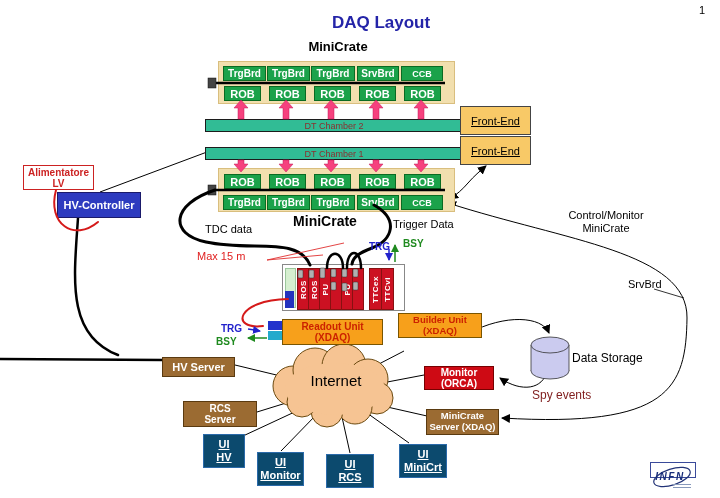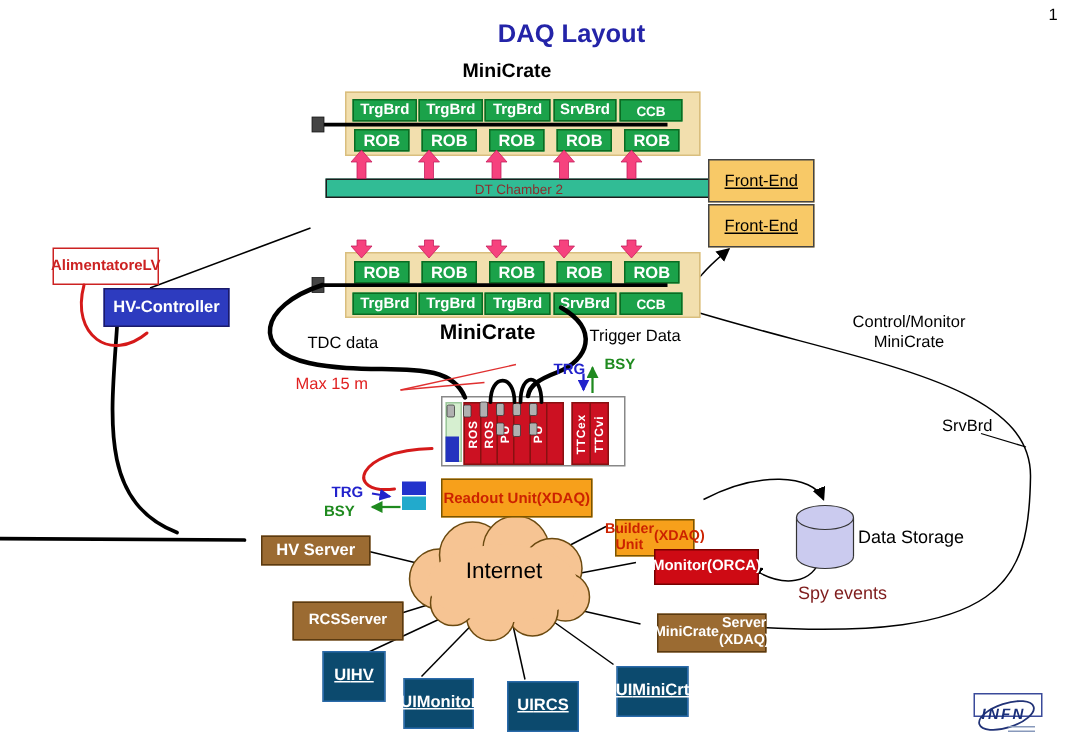--- a/index.html
+++ b/index.html
@@ -2,37 +2,37 @@
 <html><head>
 <meta charset="utf-8">
 <style>
   html,body{margin:0;padding:0;background:#fff;}
   .slide{position:relative;width:720px;height:498px;background:#fff;overflow:hidden;
          font-family:"Liberation Sans",sans-serif;}
   .abs{position:absolute;box-sizing:border-box;}
   .flexc{display:flex;align-items:center;justify-content:center;text-align:center;}
   svg.layer{position:absolute;left:0;top:0;width:720px;height:498px;}
   #layer-under{z-index:1;}
-  .node{position:absolute;box-sizing:border-box;z-index:2;margin-left:12px;}
+  .node{position:absolute;box-sizing:border-box;z-index:2;}
   #layer-over{z-index:3;}
   .lbl{position:absolute;z-index:4;white-space:nowrap;}
   .gboard{background:#1BA24A;border:1px solid #0A6B22;color:#fff;font-weight:bold;
           position:absolute;display:flex;align-items:center;justify-content:center;box-sizing:border-box;}
   .crate{background:#F2DFAE;border:1px solid #D9BE7E;}
   .chamber{background:#31BC95;border:1px solid #1c1c1c;color:#8A3030;font-size:9px;}
   .fe{background:#F8C967;border:1px solid #444;color:#000;font-size:11px;text-decoration:underline;}
   .orangeunit{background:#F7A01B;border:1px solid #7a5500;color:#CC2200;font-weight:bold;
               font-size:10px;line-height:1.1;}
   .brown{background:#9B6B32;border:1px solid #5a3a10;color:#fff;font-weight:bold;line-height:1.15;}
   .uibox{background:#0c4a6e;border:1px solid #2a6aaa;color:#fff;font-weight:bold;
          font-size:11px;line-height:1.2;text-decoration:underline;}
   .redboard{background:#CC1122;border:1px solid #881111;position:absolute;
             display:flex;align-items:center;justify-content:center;}
   .rot{transform:rotate(-90deg);color:#fff;font-weight:bold;font-size:8px;white-space:nowrap;letter-spacing:.5px;}
-  .twoline{display:flex;flex-direction:row;align-items:center;justify-content:center;text-align:center;}
+  .twoline{display:flex;flex-direction:column;align-items:center;justify-content:center;text-align:center;}
 </style>
 </head>
 <body>
 
 <div class="slide">
 
   <svg id="layer-under" class="layer" viewBox="0 0 720 498">
     <defs>
       <marker id="ab" markerUnits="userSpaceOnUse" markerWidth="10" markerHeight="9" refX="8" refY="4.5" orient="auto">
         <path d="M0,0 L9,4.5 L0,9 Z" fill="#000"></path>
@@ -109,20 +109,23 @@
     <div class="gboard" style="left:5px;top:24px;width:37px;height:15px;font-size:11px;">ROB</div>
     <div class="gboard" style="left:50px;top:24px;width:37px;height:15px;font-size:11px;">ROB</div>
     <div class="gboard" style="left:95px;top:24px;width:37px;height:15px;font-size:11px;">ROB</div>
     <div class="gboard" style="left:140px;top:24px;width:37px;height:15px;font-size:11px;">ROB</div>
     <div class="gboard" style="left:185px;top:24px;width:37px;height:15px;font-size:11px;">ROB</div>
   </div>
 
   <div class="node chamber flexc" style="left:205px;top:119px;width:258px;height:13px;">
       <span>DT Chamber 2</span>
     </div>
+  <div class="node chamber flexc" style="left:205px;top:147px;width:258px;height:13px;">
+      <span>DT Chamber 1</span>
+    </div>
 
   <div class="node fe flexc" style="left:460px;top:106px;width:71px;height:29px;">
       <span>Front-End</span>
     </div>
   <div class="node fe flexc" style="left:460px;top:136px;width:71px;height:29px;">
       <span>Front-End</span>
     </div>
 
   <div class="node crate" style="left:218px;top:168px;width:237px;height:44px;">
     <div class="gboard" style="left:5px;top:5px;width:37px;height:15px;font-size:11px;">ROB</div>
@@ -190,21 +193,21 @@
 
   <div class="abs" style="left:268px;top:321px;width:16px;height:9px;background:#2233CC;z-index:2;"></div>
   <div class="abs" style="left:268px;top:331px;width:16px;height:9px;background:#22AACC;z-index:2;"></div>
   <div class="lbl" style="left:221px;top:323px;font-size:10px;font-weight:bold;color:#2222CC;">TRG</div>
   <div class="lbl" style="left:216px;top:336px;font-size:10px;font-weight:bold;color:#1F8A1F;">BSY</div>
   <div class="node orangeunit twoline" style="left:282px;top:319px;width:101px;height:26px;">
     <span>Readout Unit</span>
     <span>(XDAQ)</span>
   </div>
 
-  <div class="node orangeunit twoline" style="left:398px;top:346px;width:53px;height:25px;font-size:9.5px;">
+  <div class="node orangeunit twoline" style="left:398px;top:313px;width:84px;height:25px;font-size:9.5px;">
     <span>Builder Unit</span>
     <span>(XDAQ)</span>
   </div>
 
   <div class="lbl" style="left:572px;top:351px;font-size:12px;color:#000;">Data Storage</div>
   <div class="lbl" style="left:532px;top:388px;font-size:12px;color:#7f1d1d;">Spy events</div>
 
   <div class="node twoline" style="left:424px;top:366px;width:70px;height:24px;background:#CE0A14;border:1px solid #700;color:#fff;font-weight:bold;font-size:10px;line-height:1.15;">
     <span>Monitor</span>
     <span>(ORCA)</span>
@@ -235,21 +238,21 @@
   </div>
   <div class="node uibox twoline" style="left:326px;top:454px;width:48px;height:34px;">
     <span>UI</span>
     <span>RCS</span>
   </div>
   <div class="node uibox twoline" style="left:399px;top:444px;width:48px;height:34px;">
     <span>UI</span>
     <span>MiniCrt</span>
   </div>
 
-  <div class="node" style="left:637px;top:462px;width:46px;height:16px;background:#fff;border:1.5px solid #3a4a9a;">
+  <div class="node" style="left:650px;top:462px;width:46px;height:16px;background:#fff;border:1.5px solid #3a4a9a;">
     <svg width="43" height="30" style="position:absolute;left:0;top:0;">
       <ellipse cx="21" cy="14" rx="19" ry="8" fill="none" stroke="#223377" stroke-width="1.2" transform="rotate(-18 21 14)"></ellipse>
     </svg>
     <div class="abs flexc" style="left:2px;top:7px;width:34px;height:12px;color:#1a2f7a;font-weight:bold;font-style:italic;font-size:10px;letter-spacing:1.5px;">INFN</div>
     <div class="abs" style="left:22px;top:21px;width:18px;height:1px;background:#8899bb;"></div>
     <div class="abs" style="left:22px;top:24px;width:18px;height:1px;background:#8899bb;"></div>
   </div>
 
   <svg id="layer-over" class="layer" viewBox="0 0 720 498">
     <defs>

